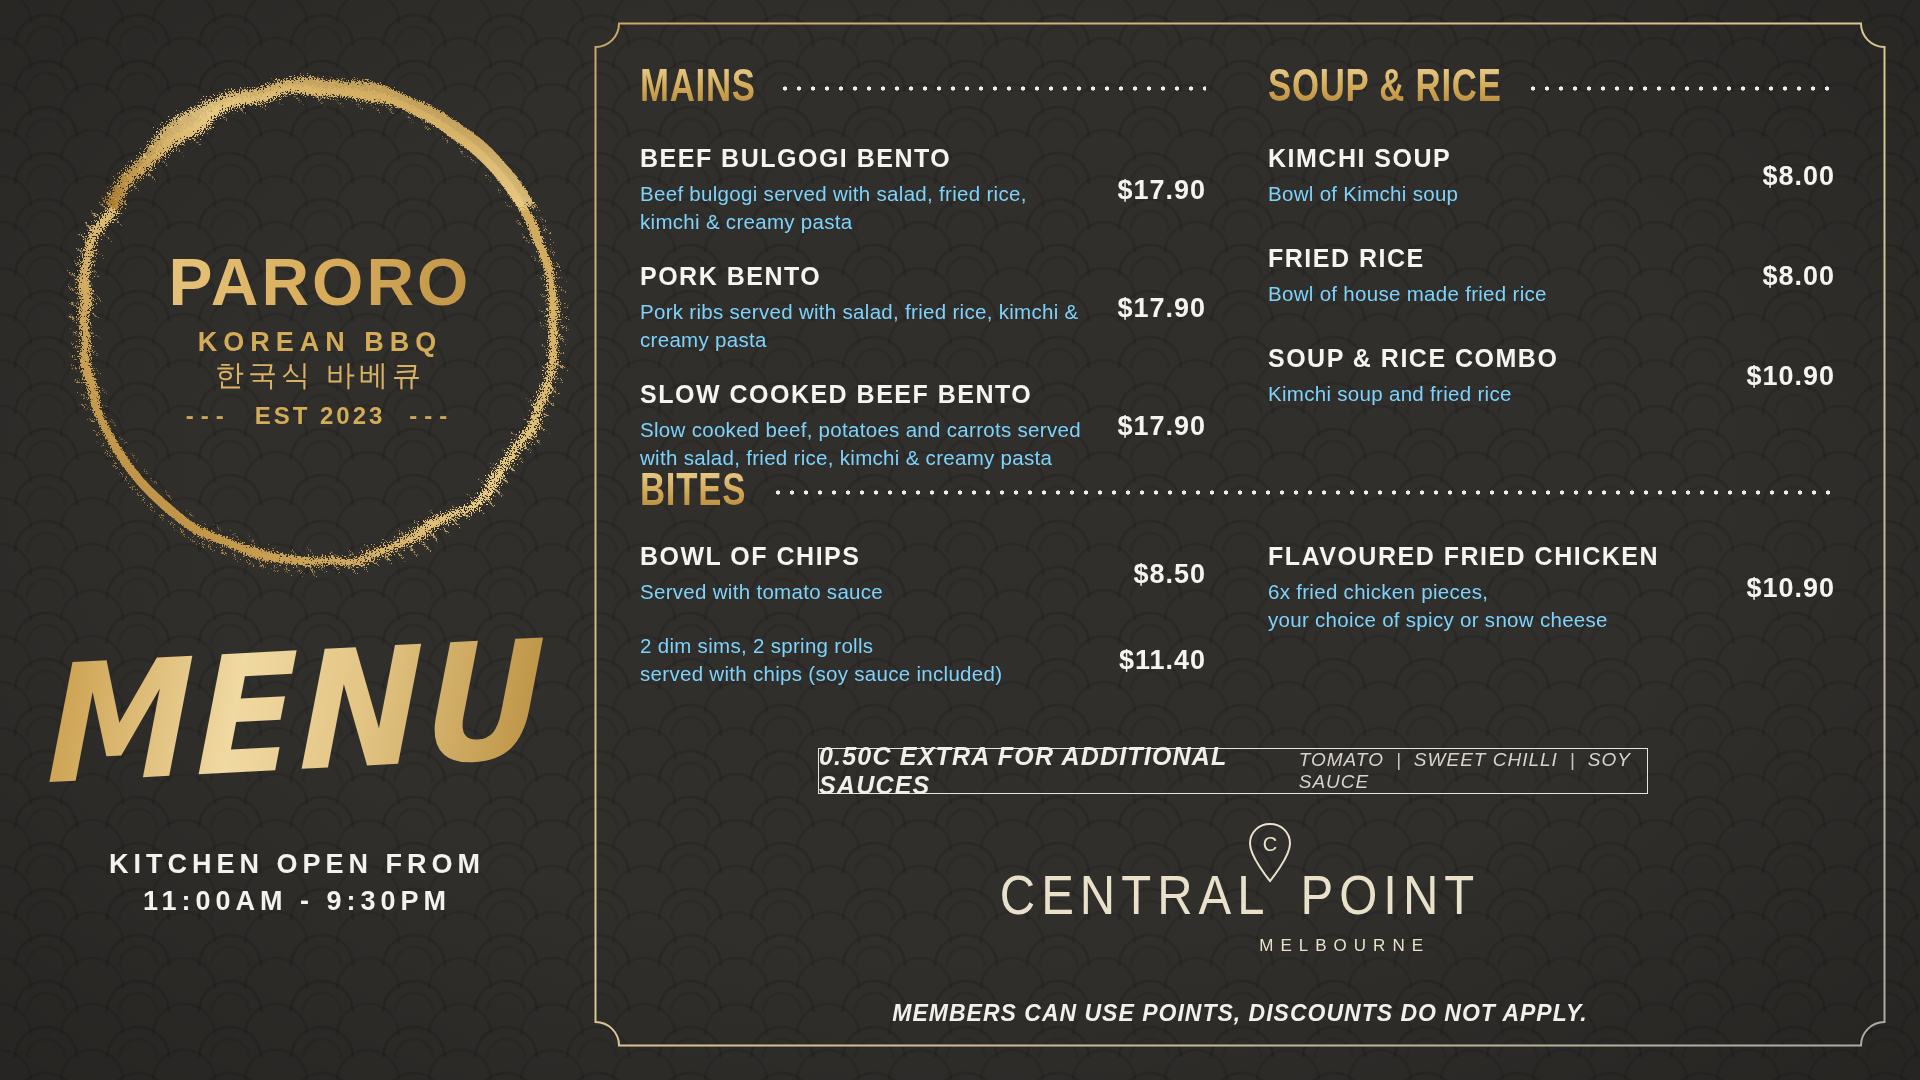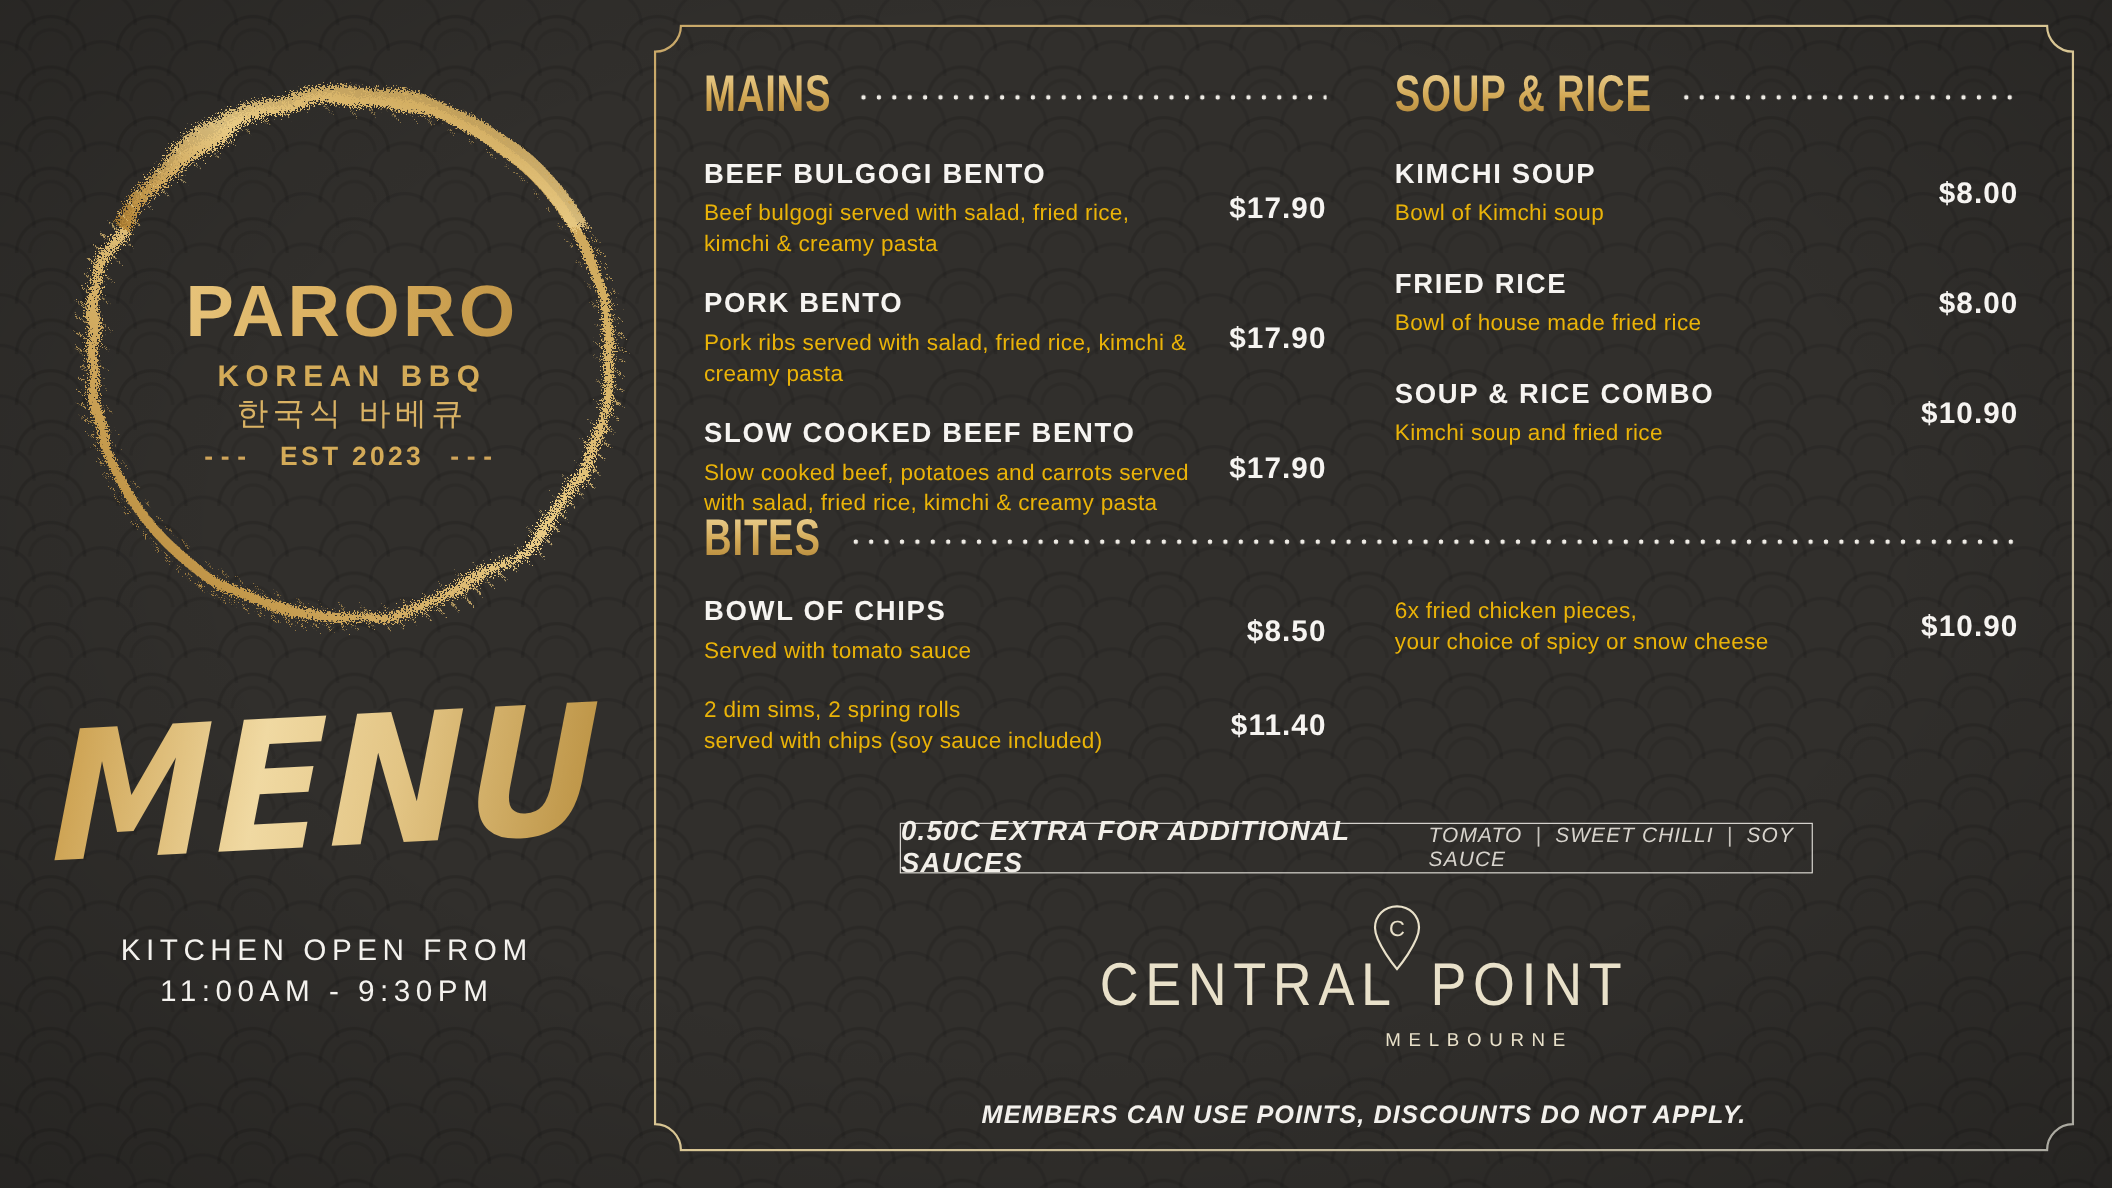--- a/index.html
+++ b/index.html
@@ -47,21 +47,21 @@
   .brand-korean { position:absolute; left:0; top:356px; width:640px; text-align:center;
                   font-size:29px; letter-spacing:4px; color:#d9b264; }
   .brand-est-row { position:absolute; left:0; top:402px; width:640px; text-align:center;
                    font-size:24px; font-weight:bold; letter-spacing:3px; color:#d4ab58; }
   .est-dash { letter-spacing:7px; font-weight:900; color:#cfa45a; margin:0 24px; }
   .menu-script { position:absolute; left:0; top:628px; width:594px; text-align:center; }
   .menu-script span { display:inline-block; font-family:"DejaVu Sans", sans-serif;
                       font-style:italic; font-weight:900; font-size:148px; line-height:170px;
                       letter-spacing:2px; transform:rotate(-3deg) skewX(-4deg) scaleY(1.1); }
   .kitchen-hours { position:absolute; left:0; top:846px; width:594px; text-align:center;
-                   font-weight:normal; font-size:27px; letter-spacing:5px; line-height:37px; color:#f4f2ee; }
+                   font-weight:bold; font-size:27px; letter-spacing:5px; line-height:37px; color:#f4f2ee; }
 
   
   .card { position:absolute; left:594px; top:22px; width:1292px; height:1025px; }
   .card-frame { position:absolute; left:0; top:0; }
 
   .section { position:absolute; }
   .sec-mains       { left:46px;  top:34px;  width:566px; }
   .sec-soup        { left:674px; top:34px;  width:567px; }
   .sec-bites-head  { left:46px;  top:438px; width:1195px; }
   .sec-bites-left  { left:46px;  top:520px; width:566px; }
@@ -73,21 +73,21 @@
   .dots { flex:1 1 auto; height:5px; align-self:center; margin-top:6px;
           background-image:radial-gradient(circle, #efece6 1.9px, rgba(0,0,0,0) 2.3px);
           background-size:14px 5px; background-position:0 50%; background-repeat:repeat-x; }
   .sec-mains      .dots { margin-left:-18px; }
   .sec-soup       .dots { margin-left:-58px; }
   .sec-bites-head .dots { margin-left:-12px; }
 
   .item { position:relative; padding-right:118px; margin-bottom:26px; }
   .sec-soup .item { margin-bottom:36px; }
   .item-name { font-size:25px; font-weight:bold; letter-spacing:1.5px; color:#f6f4f1; margin-bottom:7px; }
-  .item-desc { font-size:20.5px; color:#eab308; line-height:28px; letter-spacing:0.3px; }
+  .item-desc { font-size:20.5px; color:#7dd3fc; line-height:28px; letter-spacing:0.3px; }
   .desc-line { display:block; }
   .item-price { position:absolute; right:0; top:50%; transform:translateY(-50%);
                 font-size:27px; font-weight:bold; letter-spacing:1px; color:#f6f4f1; white-space:nowrap; }
 
   
   .sauce-note { position:absolute; left:224px; top:726px; width:830px; height:46px;
                 border:1px solid #e8e5df; display:flex; align-items:center; justify-content:center;
                 font-style:italic; }
   .sauce-label { font-weight:bold; font-size:25px; letter-spacing:1.2px; color:#f2efe9; margin-right:30px; }
   .sauce-options { font-size:19px; letter-spacing:1px; color:#d8d4cd; }
@@ -238,20 +238,21 @@
       <div class="item-desc">
         <span class="desc-line">2 dim sims, 2 spring rolls</span>
         <span class="desc-line">served with chips (soy sauce included)</span>
       </div>
       <div class="item-price">$11.40</div>
     </div>
   </div>
 
   <div class="section sec-bites-right">
     <div class="item">
+      <div class="item-name">FLAVOURED FRIED CHICKEN</div>
       <div class="item-desc">
         <span class="desc-line">6x fried chicken pieces,</span>
         <span class="desc-line">your choice of spicy or snow cheese</span>
       </div>
       <div class="item-price">$10.90</div>
     </div>
   </div>
 
   <div class="sauce-note">
     <span class="sauce-label">0.50C EXTRA FOR ADDITIONAL SAUCES</span>

